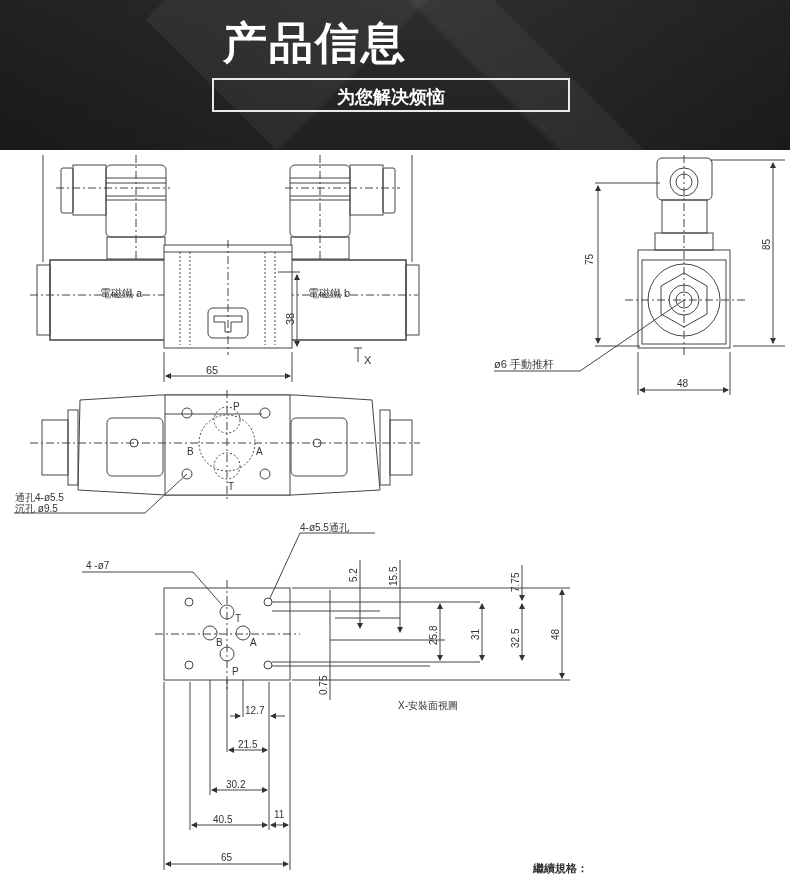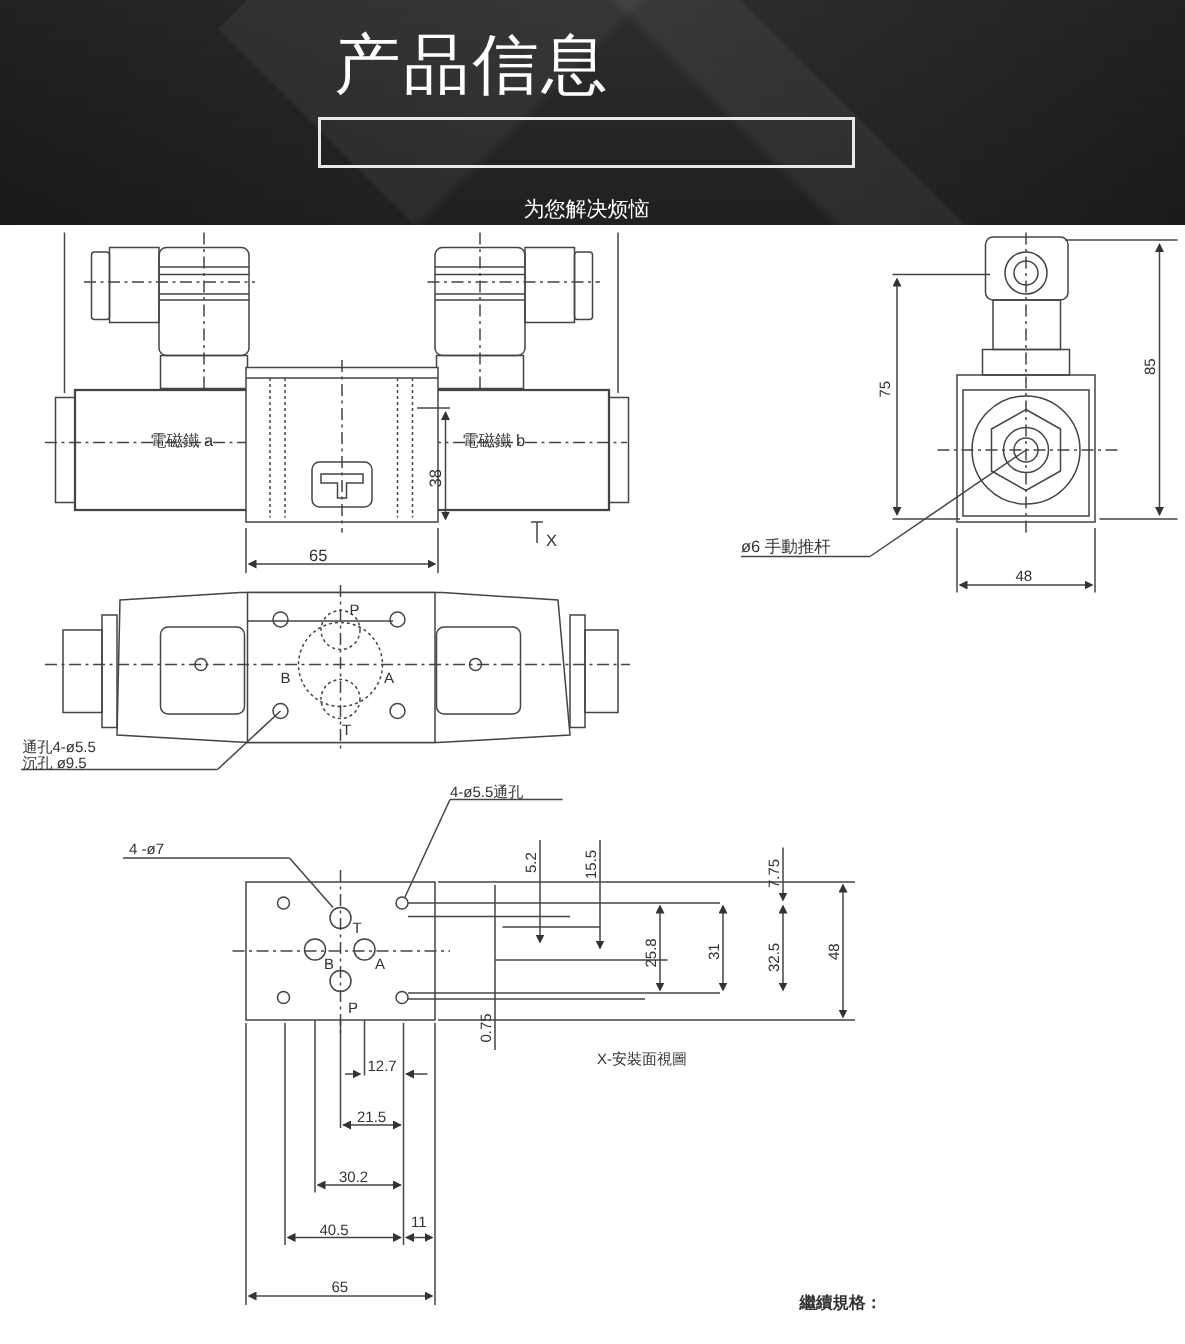--- a/index.html
+++ b/index.html
@@ -4,23 +4,23 @@
 <style>
   html, body { margin:0; padding:0; }
   body { width:790px; height:896px; overflow:hidden; background:#fff; font-family:"DejaVu Sans", sans-serif; position:relative; }
   .banner { position:absolute; left:0; top:0; width:790px; height:150px;
     background:
       linear-gradient(135deg, rgba(255,255,255,0.00) 0%, rgba(255,255,255,0.05) 45%, rgba(255,255,255,0.0) 46%),
       linear-gradient(225deg, rgba(255,255,255,0.00) 0%, rgba(255,255,255,0.06) 40%, rgba(255,255,255,0.0) 41%),
       linear-gradient(180deg, #222225 0%, #151517 100%);
     overflow:hidden; }
   .banner .facet1 { position:absolute; left:170px; top:-40px; width:460px; height:260px; background:rgba(255,255,255,0.05); transform:rotate(45deg); transform-origin:center; }
-  .banner-title { position:absolute; left:0; width:630px; top:14px; text-align:center; color:#fff; font-size:44px; font-weight:normal; letter-spacing:2px; }
+  .banner-title { position:absolute; left:0; width:630px; top:14px; text-align:center; color:#fff; font-size:44px; font-weight:bold; letter-spacing:2px; }
   .banner-box { position:absolute; left:212px; top:78px; width:358px; height:34px; border:2px solid #e9e9e9; box-sizing:border-box; }
-  .banner-sub { position:absolute; left:0; width:100%; top:5px; text-align:center; color:#fff; font-size:14px; font-weight:normal;margin-top:46px; }
+  .banner-sub { position:absolute; left:0; width:100%; top:5px; text-align:center; color:#fff; font-size:18px; font-weight:bold; }
   svg { position:absolute; left:0; top:150px; }
   svg text { font-family:"Liberation Sans", sans-serif; fill:#333; }
 </style>
 </head>
 <body>
 
 <div class="banner">
   <div class="facet1"></div>
   <div class="banner-title">产品信息</div>
   <div class="banner-box">

